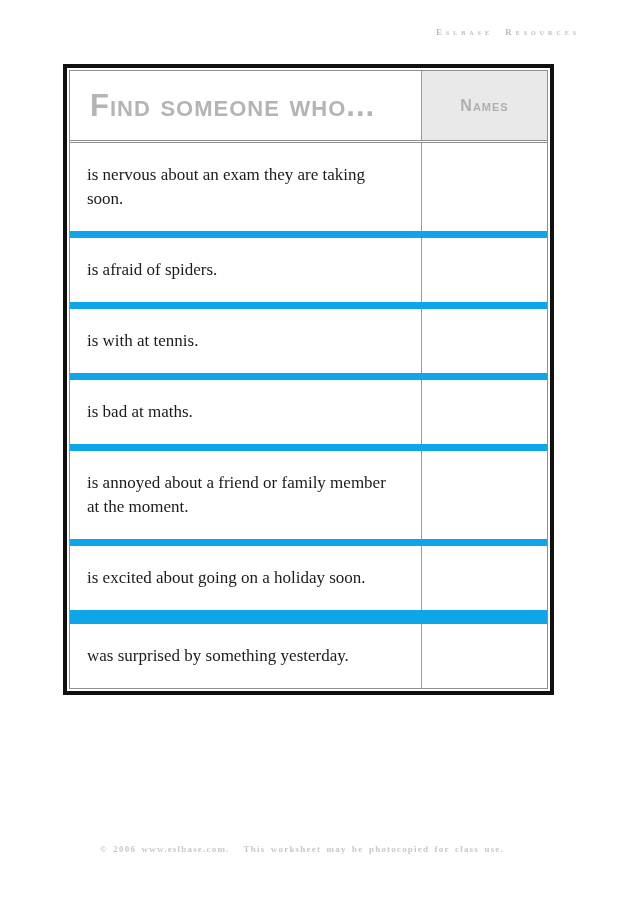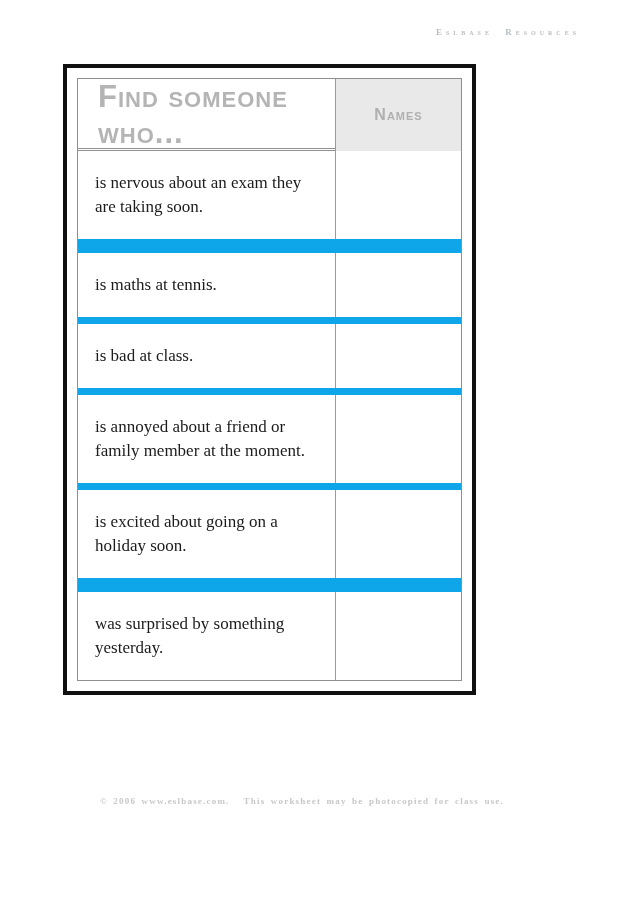--- a/index.html
+++ b/index.html
@@ -20,23 +20,23 @@
     font-size: 9px;
     letter-spacing: 4px;
     word-spacing: 6px;
     color: #b9bdc1;
     font-weight: bold;
   }
   .sheet {
     position: absolute;
     left: 63px;
     top: 64px;
-    width: 413px;
+    width: 491px;
     border: 4px solid #101010;
-    padding: 10px;
+    padding: 2px;
     background: #ffffff;
   }
   .sheet-inner {
     border: 1px solid #8f8f8f;
   }
   .header-row {
     display: grid;
     grid-template-columns: 1fr 126px;
     height: 72px;
     border-bottom: 3px double #8f8f8f;
@@ -82,21 +82,21 @@
     font-size: 17px;
     line-height: 24px;
     color: #1b1b1b;
   }
   .name-cell {
     border-left: 1px solid #9a9a9a;
   }
   .footer {
     position: absolute;
     left: 0;
-    top: 796px;
+    top: 844px;
     width: 604px;
     text-align: center;
     font-family: "Liberation Serif", serif;
     font-size: 9px;
     letter-spacing: 1.2px;
     word-spacing: 2px;
     color: #c8c8c8;
     font-weight: bold;
   }
   .footer .note { margin-left: 14px; }
@@ -119,28 +119,29 @@
           <span class="names-text">Names</span>
         </div>
       </div>
 
       <div id="rows-host">
           <div class="row">
             <div class="prompt-cell">is nervous about an exam they are taking soon.</div>
             <div class="name-cell"></div>
           </div>
           <div class="row">
+            <div class="prompt-cell">is afraid of spiders.</div>
             <div class="name-cell"></div>
           </div>
           <div class="row">
-            <div class="prompt-cell">is maths at tennis.</div>
+            <div class="prompt-cell">is with at tennis.</div>
             <div class="name-cell"></div>
           </div>
           <div class="row">
-            <div class="prompt-cell">is bad at class.</div>
+            <div class="prompt-cell">is bad at maths.</div>
             <div class="name-cell"></div>
           </div>
           <div class="row">
             <div class="prompt-cell">is annoyed about a friend or family member at the moment.</div>
             <div class="name-cell"></div>
           </div>
           <div class="row">
             <div class="prompt-cell">is excited about going on a holiday soon.</div>
             <div class="name-cell"></div>
           </div>

